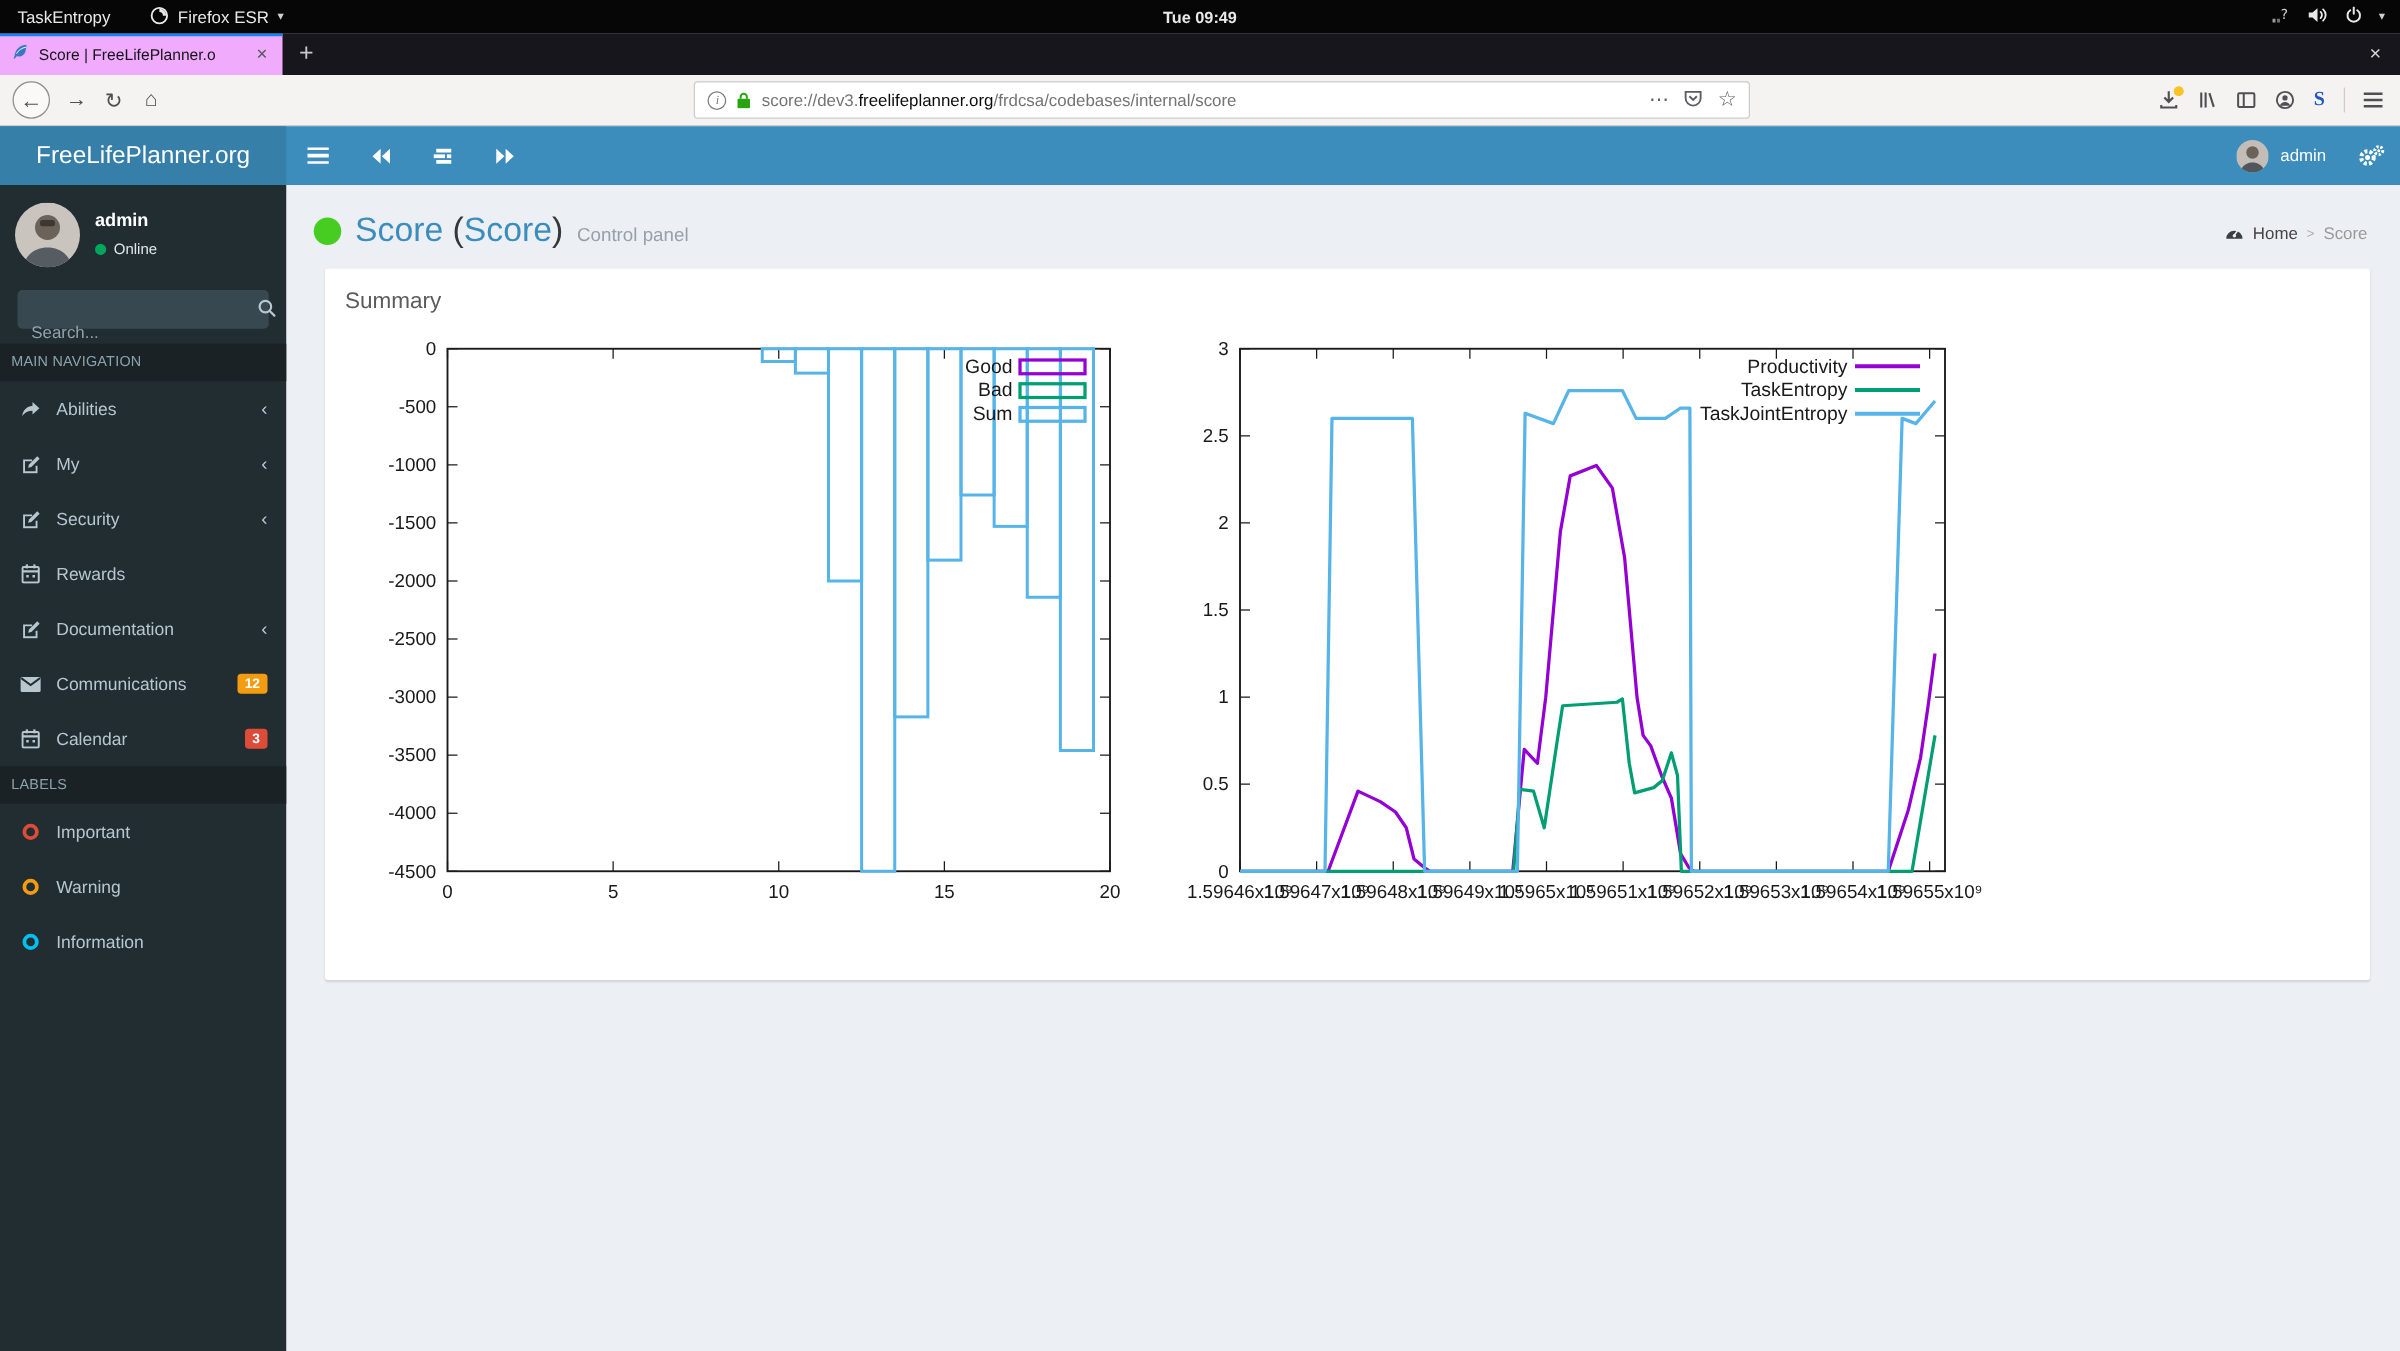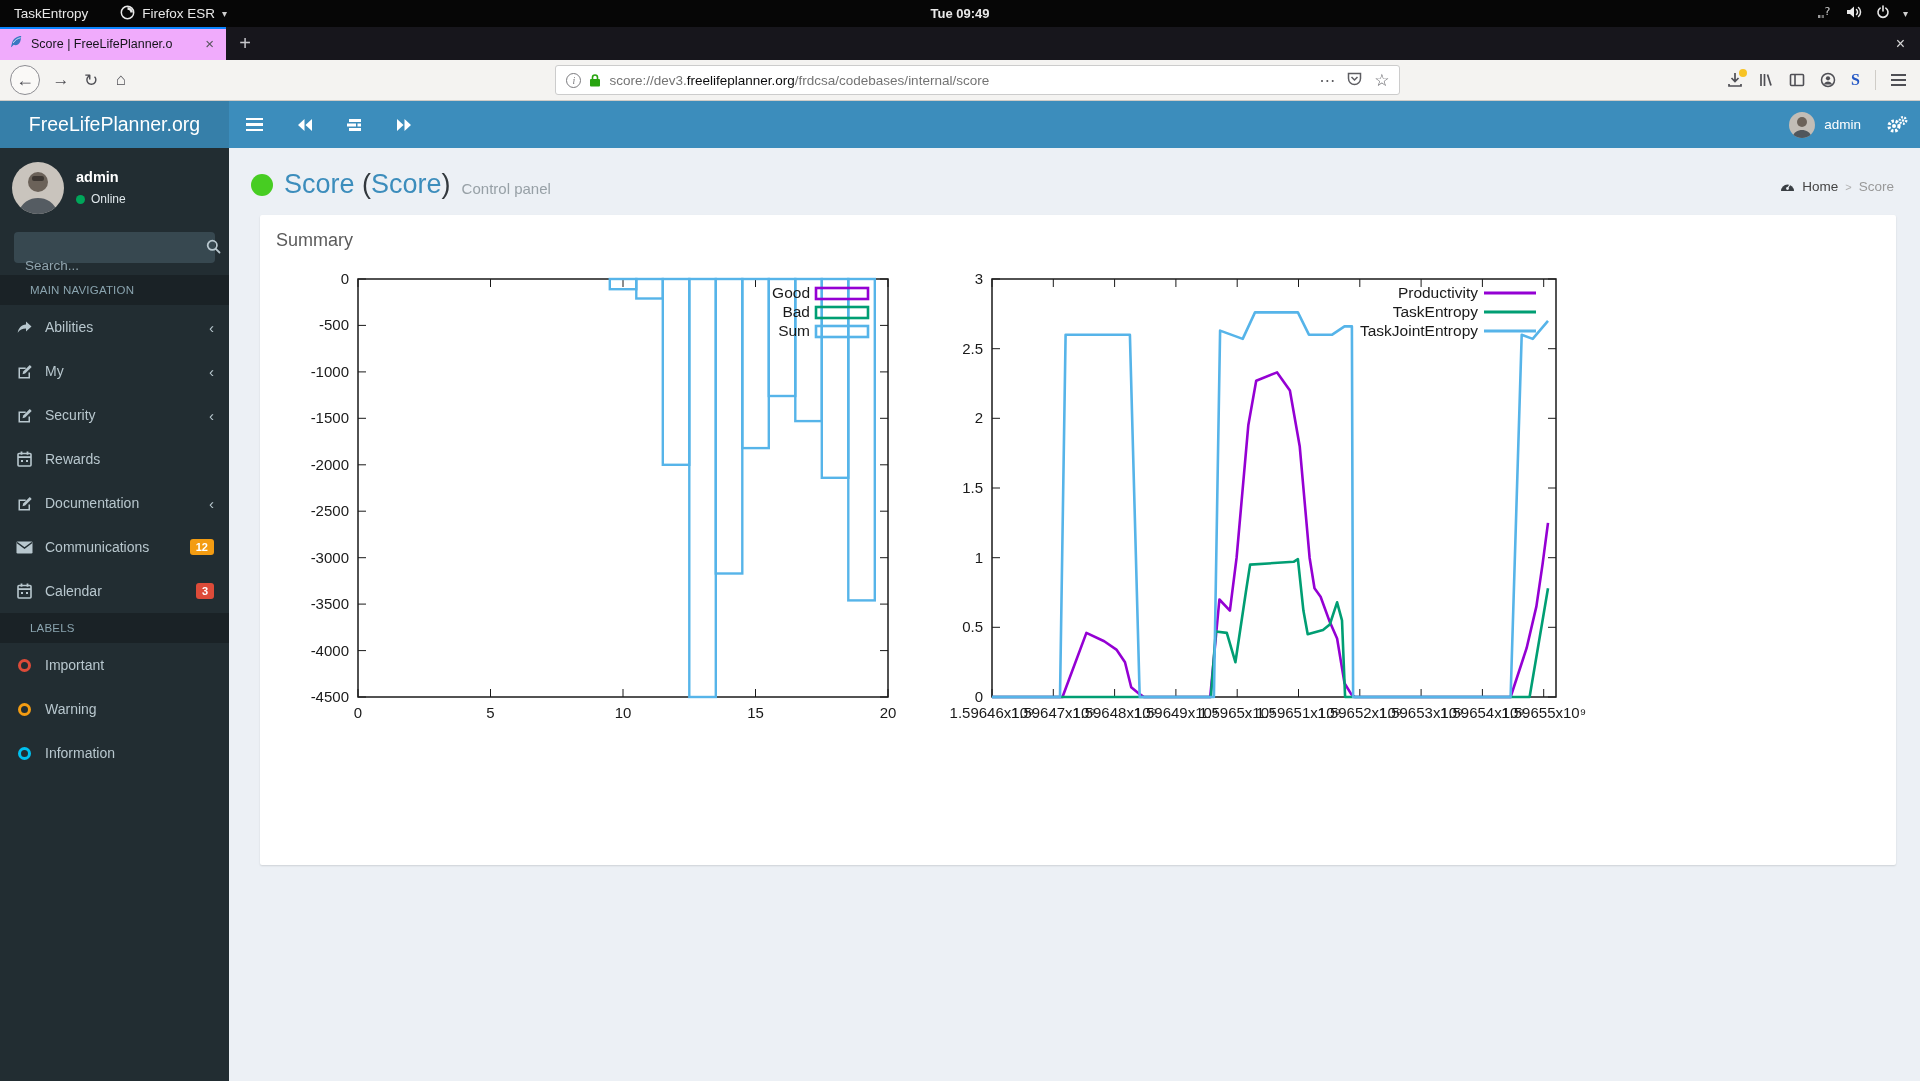--- a/index.html
+++ b/index.html
@@ -72,40 +72,40 @@
   .user-panel { display:flex; gap:12px; padding:14px 12px 16px; }
   .avatar { width:52px; height:52px; border-radius:50%; overflow:hidden; flex:0 0 auto; }
   .up-info { padding-top:7px; }
   .up-name { color:#fff; font-weight:700; font-size:14.5px; margin-bottom:7px; }
   .up-status { font-size:12px; color:#dfe7eb; display:flex; align-items:center; gap:6px; }
   .status-dot { width:9px; height:9px; border-radius:50%; display:inline-block; }
   .search-box { margin:2px 14px 12px; display:flex; align-items:center; background:#374850; border-radius:4px; height:31px; padding:0 6px 0 11px; }
   .search-box input { flex:1; background:none; border:none; outline:none; color:#ccc; font-size:13.5px; font-family:inherit;margin-top:36px; }
   .search-box input::placeholder { color:#90a4ae; }
   .search-btn { background:none; border:none; color:#b8c7ce; display:flex; cursor:default; padding:4px; }
-  .side-header { background:#1a2226; color:#8aa4af; font-size:11.5px; padding:9px 30px; letter-spacing:.2px; }
+  .side-header { background:#1a2226; color:#8aa4af; font-size:11.5px; padding:9px 9px; letter-spacing:.2px; }
   .menu-item { height:44px; display:flex; align-items:center; padding:0 15px; gap:11px; cursor:default; }
   .menu-item .mi-icon { width:19px; display:flex; justify-content:center; color:#b8c7ce; }
   .mi-chevron { margin-left:auto; font-size:15px; color:#b8c7ce; }
   .mi-badge { margin-left:auto; color:#fff; font-size:11px; font-weight:700; padding:2.5px 6px; border-radius:3px; line-height:1; }
   .ring { width:13px; height:13px; border-radius:50%; border:3px solid #fff; }
 
   
   .content { flex:1; min-width:0; }
   .content-header { display:flex; align-items:center; padding:21px 26px 0 22px; }
   .hdr-dot { width:22px; height:22px; border-radius:50%; margin-right:11px; flex:0 0 auto; }
   .page-title { font-size:27px; font-weight:400; color:#3c8dbc; }
   .page-title .paren { color:#32383d; }
   .page-subtitle { font-size:15px; color:#97a0a6; margin-left:11px; padding-top:8px; }
   .breadcrumb { margin-left:auto; display:flex; align-items:center; gap:7px; font-size:13.5px; color:#444; padding-top:4px; }
   .crumb-sep { color:#b0b0b0; font-size:11px; }
   .crumb-current { color:#999; }
 
   .card { background:#fff; margin:15px 24px 0 31px; border-radius:2px;
-    box-shadow:0 1px 2px rgba(0,0,0,.13); padding:15px 16px 26px; height:650px; }
+    box-shadow:0 1px 2px rgba(0,0,0,.13); padding:15px 16px 26px; height:569px; }
   .card-title { font-size:18px; font-weight:400; color:#5b5b5b; }
   .charts-row { display:flex; gap:46px; margin-top:14px; padding-left:4px; }
   .chart svg text.tick, .chart svg text.leg { font-family:"Liberation Sans","DejaVu Sans",sans-serif;
     font-size:15px; fill:#1a1a1a; }
   .chart svg text.leg { font-size:15.5px; }
 </style>
 </head>
 <body>
 
 <div class="screen">

